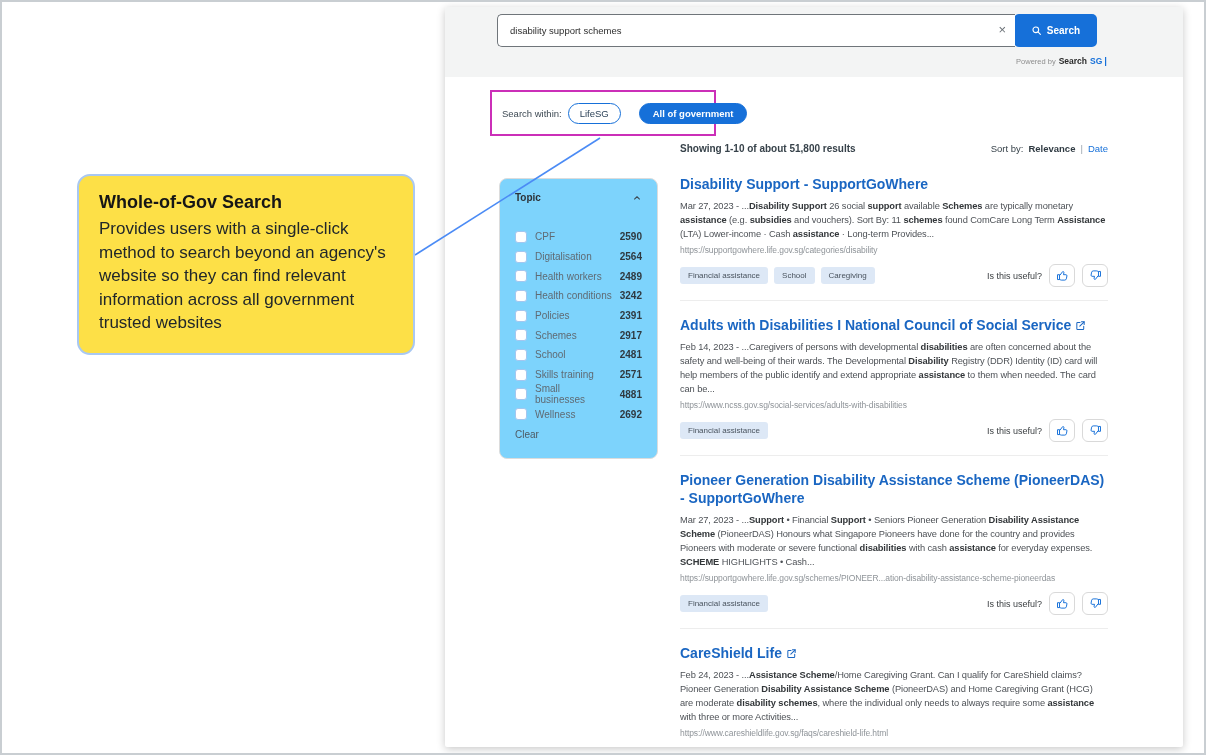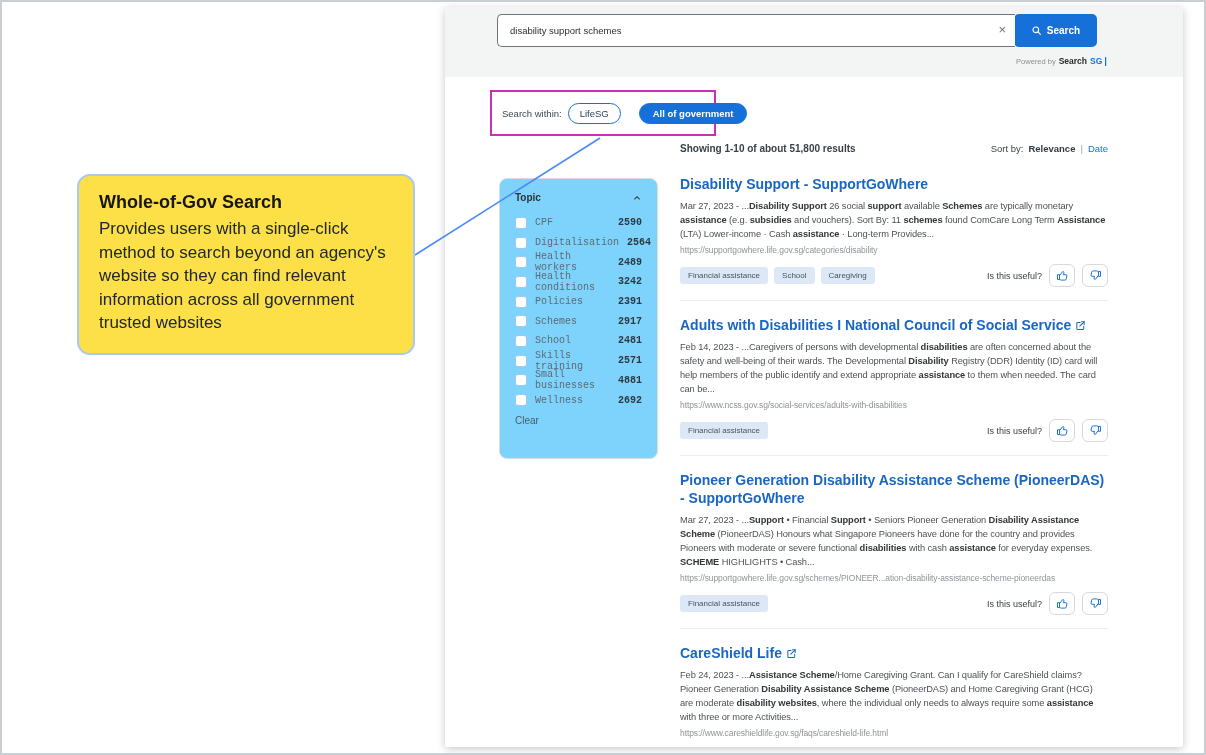--- a/index.html
+++ b/index.html
@@ -55,21 +55,21 @@
   }
   .pill-selected{background:var(--accent-blue,#1670d9);color:#fff;font-weight:700;padding:4px 13px;}
 
   
   .topic-panel{
     position:absolute;left:54px;top:171px;width:159px;height:281px;
     border:1px solid #dcdcdc;border-radius:8px;background:#7dd3fc;padding:13px 15px 10px;
   }
   .topic-head{display:flex;align-items:center;justify-content:space-between;}
   .topic-title{font-size:10px;font-weight:700;color:#2e3338;}
-  .topic-list{margin-top:10px;font-family:Liberation Mono, monospace;}
+  .topic-list{margin-top:24px;}
   .topic-row{display:flex;align-items:center;height:19.7px;gap:8px;cursor:pointer;}
   .checkbox{
     width:12px;height:12px;border:1.4px solid #a3c6ef;border-radius:3px;background:#fff;flex:0 0 auto;
   }
   .topic-label{flex:1;font-size:10px;color:#5f6a73;}
   .topic-count{font-size:10px;font-weight:700;color:#2f3940;}
   .clear-link{margin-top:4px;font-size:10px;color:#4e5a63;cursor:pointer;display:inline-block;}
 
   
   .results-col{position:absolute;left:235px;top:136px;width:428px;}
@@ -330,21 +330,21 @@
             </div>
           </article>
           <article class="result">
             <div>
               <a class="result-title"><span>CareShield Life</span><svg class="ext-icon" width="11" height="11" viewBox="0 0 24 24" fill="none" stroke="#1a66c2" stroke-width="2.2" stroke-linecap="round" stroke-linejoin="round">
                   <path d="M14 4h6v6"></path>
                   <path d="M20 4l-9.5 9.5"></path>
                   <path d="M19 13.5V19a1.5 1.5 0 0 1-1.5 1.5h-12A1.5 1.5 0 0 1 4 19V7a1.5 1.5 0 0 1 1.5-1.5H11"></path>
                 </svg></a>
             </div>
-            <p class="snippet">Feb 24, 2023 - ...<b>Assistance Scheme</b>/Home Caregiving Grant. Can I qualify for CareShield claims? Pioneer Generation <b>Disability Assistance Scheme</b> (PioneerDAS) and Home Caregiving Grant (HCG) are moderate <b>disability websites</b>, where the individual only needs to always require some <b>assistance</b> with three or more Activities...</p>
+            <p class="snippet">Feb 24, 2023 - ...<b>Assistance Scheme</b>/Home Caregiving Grant. Can I qualify for CareShield claims? Pioneer Generation <b>Disability Assistance Scheme</b> (PioneerDAS) and Home Caregiving Grant (HCG) are moderate <b>disability schemes</b>, where the individual only needs to always require some <b>assistance</b> with three or more Activities...</p>
             <div class="result-url">https://www.careshieldlife.gov.sg/faqs/careshield-life.html</div>
 
           </article>
         </div>
     </main>
 
   </div>
 </div>
 
 </body></html>

